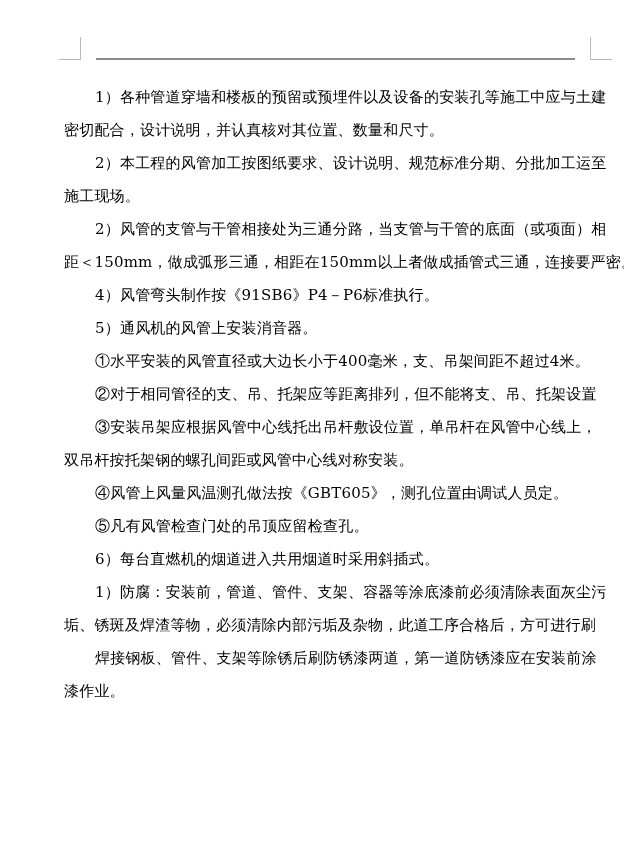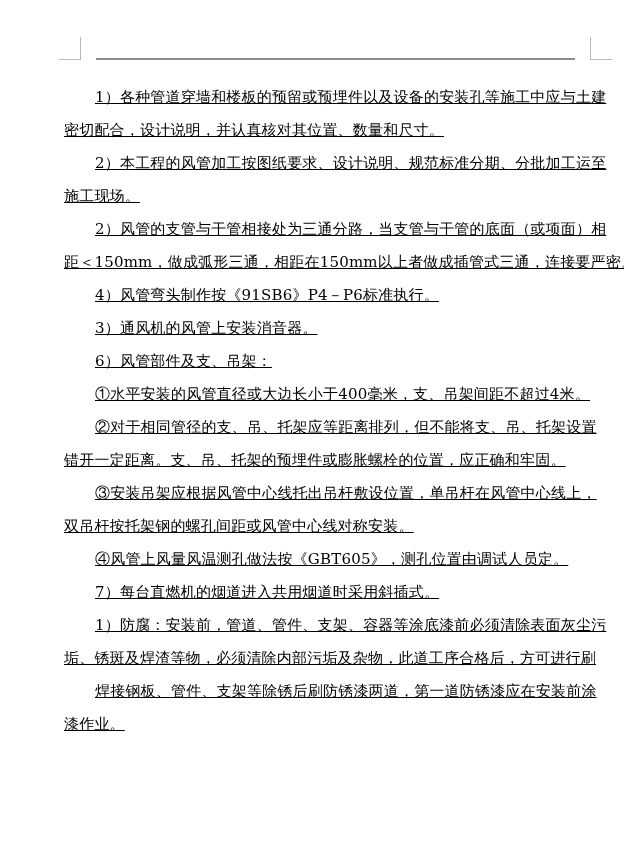--- a/index.html
+++ b/index.html
@@ -57,21 +57,20 @@
     width: 560px;
     color: var(--text-color, #000000);
     font-size: 15px;
   }
   .text-line {
     height: 33px;
     line-height: 33px;
     white-space: nowrap;
     overflow: hidden;
     letter-spacing: 0.2px;
-    text-decoration: underline;
   }
   .text-line.indent {
     padding-left: 31px;
   }
 </style>
 </head>
 <body>
 
 <div class="page">
 
@@ -88,28 +87,27 @@
   <div class="header-rule"></div>
 
   <div class="doc-body" id="doc-lines">
       <div class="text-line indent">1）各种管道穿墙和楼板的预留或预埋件以及设备的安装孔等施工中应与土建</div>
       <div class="text-line">密切配合，设计说明，并认真核对其位置、数量和尺寸。</div>
       <div class="text-line indent">2）本工程的风管加工按图纸要求、设计说明、规范标准分期、分批加工运至</div>
       <div class="text-line">施工现场。</div>
       <div class="text-line indent">2）风管的支管与干管相接处为三通分路，当支管与干管的底面（或项面）相</div>
       <div class="text-line">距＜150mm，做成弧形三通，相距在150mm以上者做成插管式三通，连接要严密。</div>
       <div class="text-line indent">4）风管弯头制作按《91SB6》P4－P6标准执行。</div>
-      <div class="text-line indent">3）通风机的风管上安装消音器。</div>
-      <div class="text-line indent">6）风管部件及支、吊架：</div>
+      <div class="text-line indent">5）通风机的风管上安装消音器。</div>
       <div class="text-line indent">①水平安装的风管直径或大边长小于400毫米，支、吊架间距不超过4米。</div>
       <div class="text-line indent">②对于相同管径的支、吊、托架应等距离排列，但不能将支、吊、托架设置</div>
-      <div class="text-line">错开一定距离。支、吊、托架的预埋件或膨胀螺栓的位置，应正确和牢固。</div>
       <div class="text-line indent">③安装吊架应根据风管中心线托出吊杆敷设位置，单吊杆在风管中心线上，</div>
       <div class="text-line">双吊杆按托架钢的螺孔间距或风管中心线对称安装。</div>
       <div class="text-line indent">④风管上风量风温测孔做法按《GBT605》，测孔位置由调试人员定。</div>
-      <div class="text-line indent">7）每台直燃机的烟道进入共用烟道时采用斜插式。</div>
+      <div class="text-line indent">⑤凡有风管检查门处的吊顶应留检查孔。</div>
+      <div class="text-line indent">6）每台直燃机的烟道进入共用烟道时采用斜插式。</div>
       <div class="text-line indent">1）防腐：安装前，管道、管件、支架、容器等涂底漆前必须清除表面灰尘污</div>
       <div class="text-line">垢、锈斑及焊渣等物，必须清除内部污垢及杂物，此道工序合格后，方可进行刷</div>
       <div class="text-line indent">焊接钢板、管件、支架等除锈后刷防锈漆两道，第一道防锈漆应在安装前涂</div>
       <div class="text-line">漆作业。</div>
     </div>
 
 </div>
 
 </body></html>

